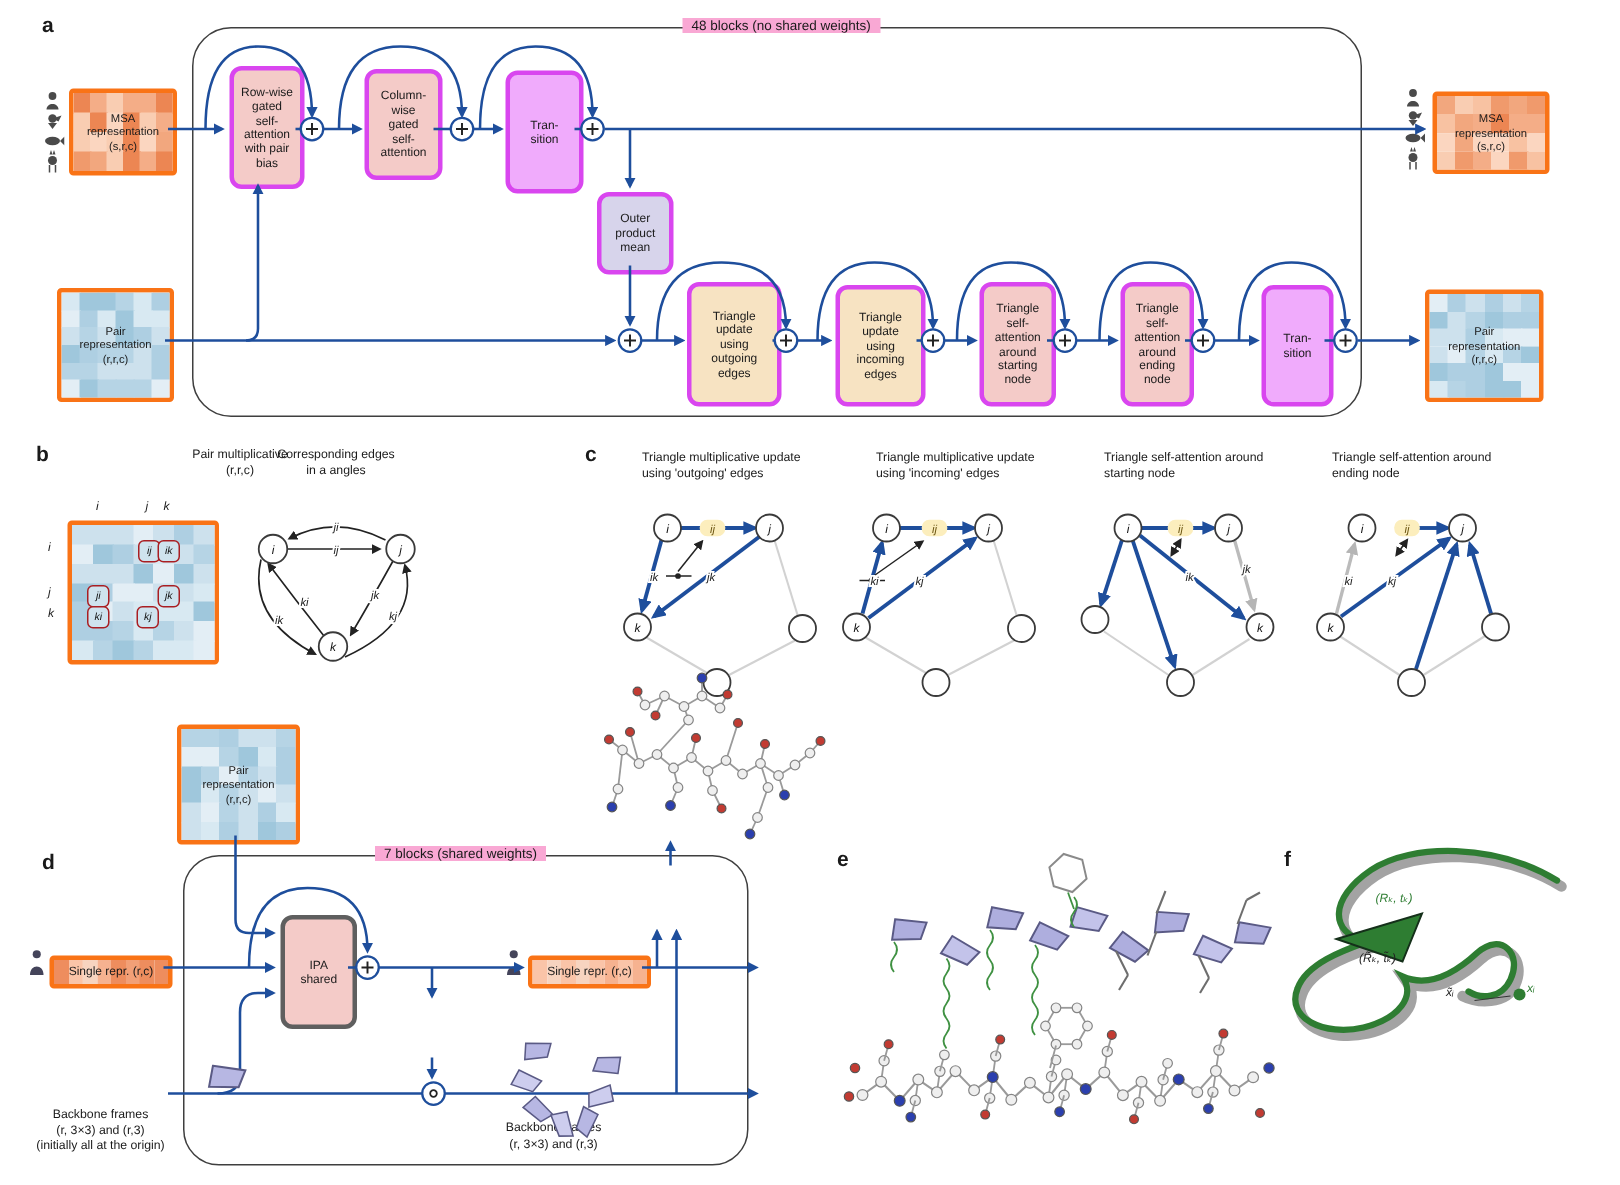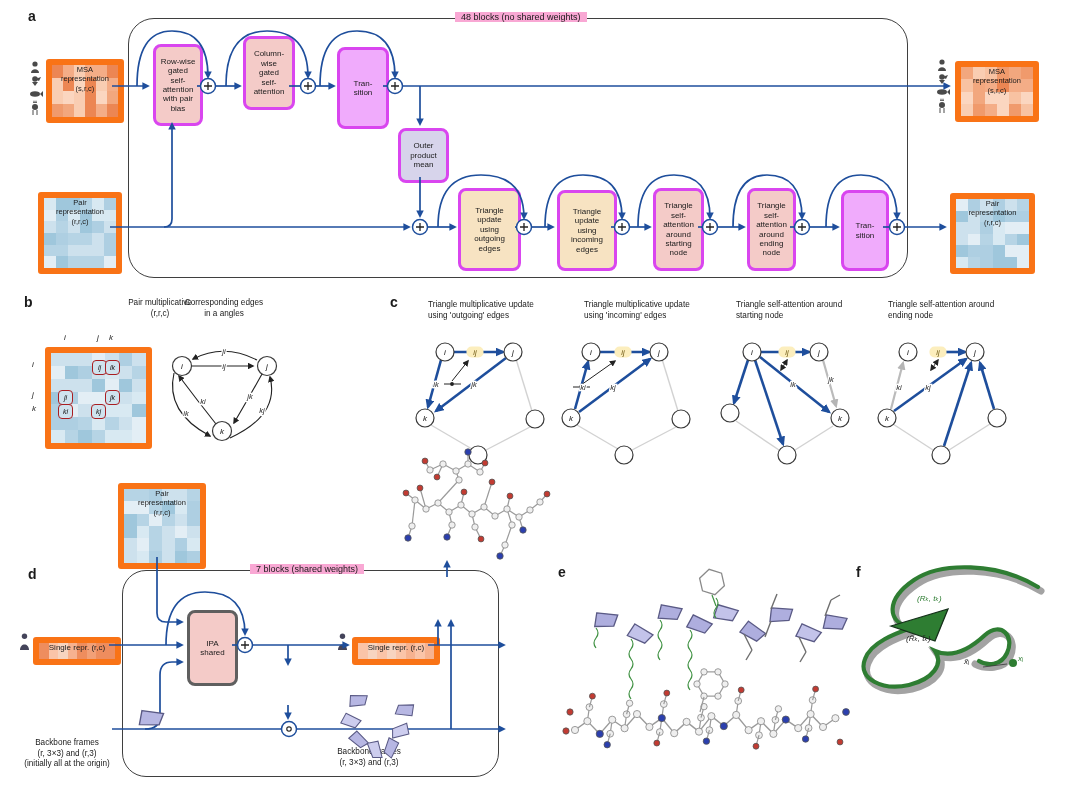--- a/index.html
+++ b/index.html
@@ -4,21 +4,21 @@
 <style>
   html,body{margin:0;padding:0;background:#fff}
   #fig{position:relative;width:1080px;height:790px;background:#fff;overflow:hidden;
        font-family:"Liberation Sans","DejaVu Sans",sans-serif;color:#1a1a1a}
   .plabel{position:absolute;font-weight:bold;font-size:14px;z-index:6}
   .frame{position:absolute;border:1.5px solid #3f3f3f;border-radius:26px;z-index:1;background:transparent}
   .onborder{position:absolute;background:#f9a8d4;padding:0 6px;font-size:9px;z-index:3;white-space:nowrap}
   .box{position:absolute;border:3px solid #d946ef;border-radius:8px;display:flex;align-items:center;justify-content:center;
        text-align:center;font-size:8px;line-height:1.18;z-index:2;white-space:pre-line}
   .pink{background:#f4cbc8}.tan{background:#f7e3c2}.green{background:#f0abfc}.purple{background:#d7d4eb}
-  .chk{position:absolute;border:6px solid #f97316;border-radius:3px;overflow:hidden;display:flex;align-items:flex-start;justify-content:center;
+  .chk{position:absolute;border:3px solid #f97316;border-radius:3px;overflow:hidden;display:flex;align-items:center;justify-content:center;
        text-align:center;font-size:7.5px;line-height:1.25;z-index:2;white-space:pre-line}
   .cells{position:absolute;inset:0;z-index:0}
   .cells i{position:absolute;display:block}
   .chklbl{position:relative;z-index:1}
   .ttl{position:absolute;font-size:8.2px;line-height:1.3;white-space:pre-line;z-index:2}
   .ctr{text-align:center}
   .rc{position:absolute;width:13px;height:13px;border:1.6px solid #a91e22;border-radius:4px;display:flex;align-items:center;
       justify-content:center;font-size:7px;font-style:italic;background:#cfe3ee;z-index:3;color:#111}
   .mlbl{position:absolute;font-size:8px;font-style:italic;z-index:3}
   .flbl{position:absolute;font-size:8px;font-style:italic;z-index:6;white-space:nowrap}
@@ -70,21 +70,21 @@
 representation
 (r,r,c)</span>
   </div>
 
   <div class="box pink" style="left:153px;top:44px;width:44px;height:76px"><span>Row-wise
 gated
 self-
 attention
 with pair
 bias</span></div>
-  <div class="box pink" style="left:243px;top:36px;width:46px;height:68px"><span>Column-
+  <div class="box pink" style="left:243px;top:46px;width:46px;height:68px"><span>Column-
 wise
 gated
 self-
 attention</span></div>
   <div class="box green" style="left:337px;top:47px;width:46px;height:76px"><span>Tran-
 sition</span></div>
   <div class="box purple" style="left:398px;top:128px;width:45px;height:49px"><span>Outer
 product
 mean</span></div>
   <div class="box tan" style="left:458px;top:188px;width:57px;height:77px"><span>Triangle

